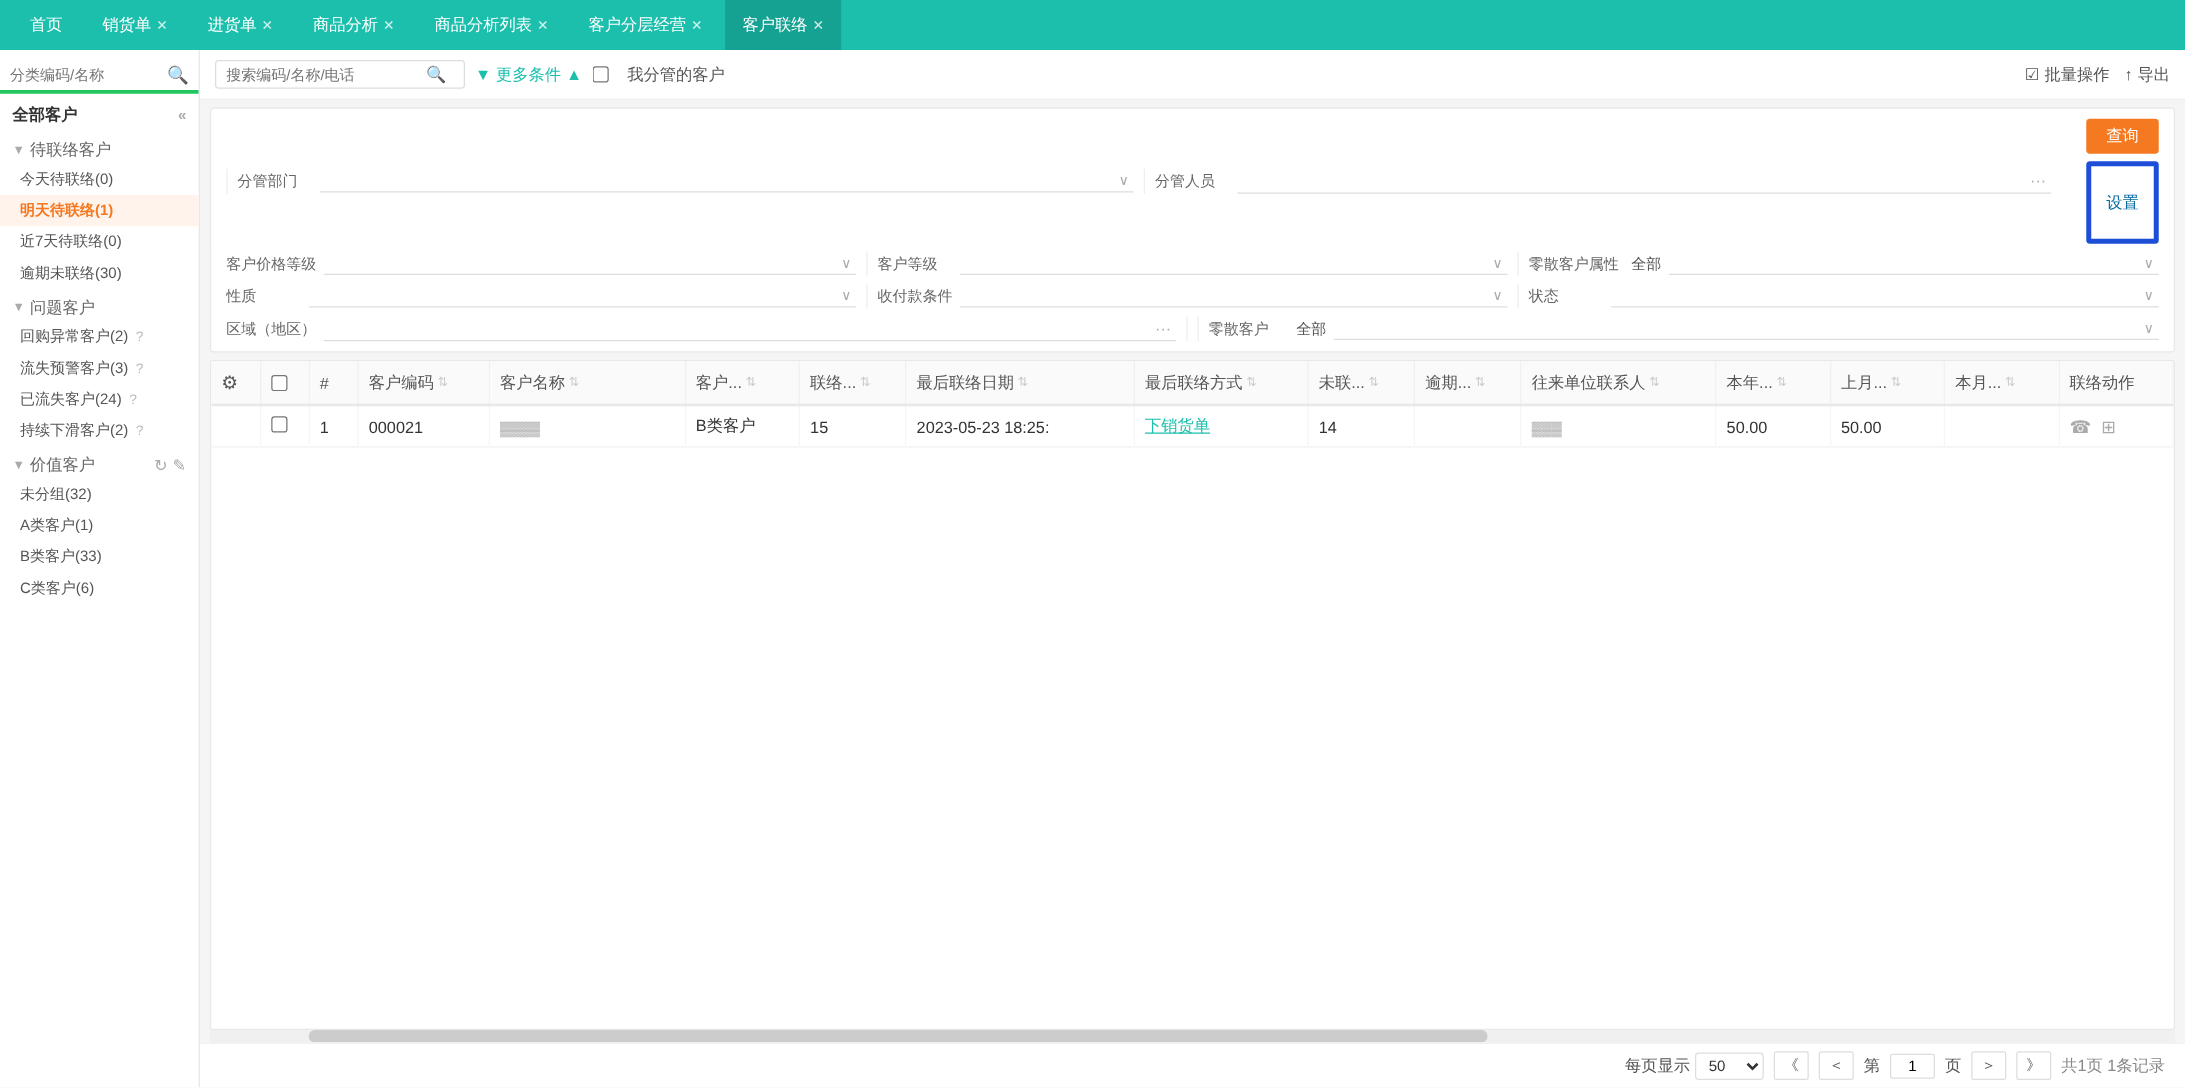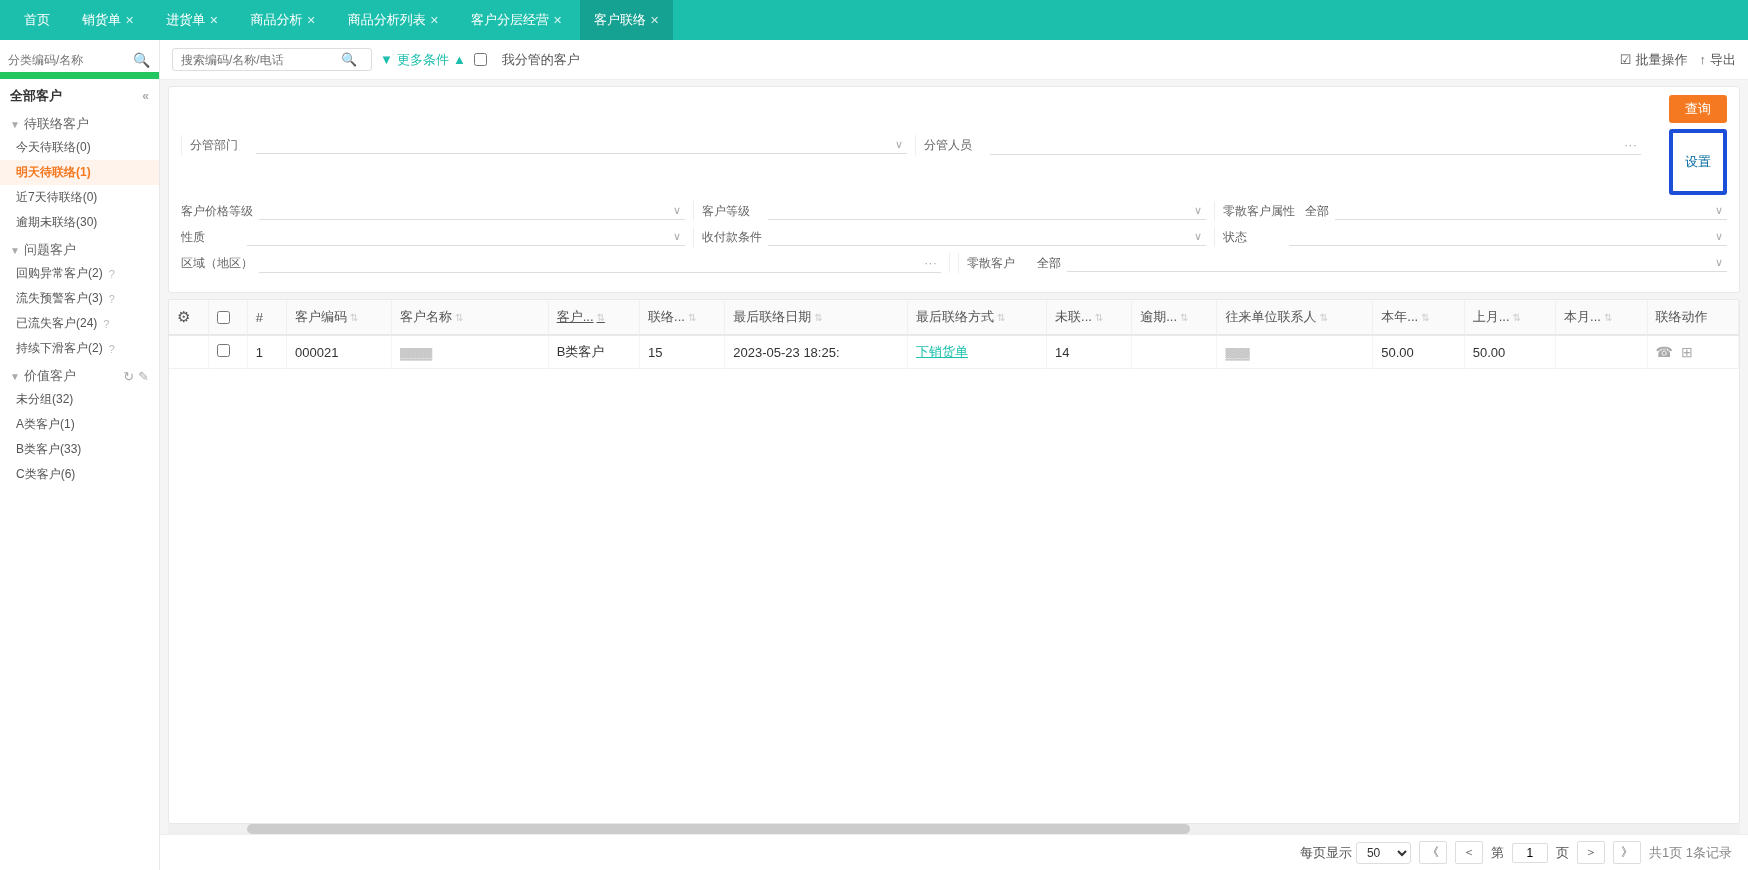--- a/index.html
+++ b/index.html
@@ -44,21 +44,21 @@
       min-width: 160px;
       background: #fff;
       border-right: 1px solid #e8e8e8;
       overflow-y: auto;
       padding: 8px 0;
     }
     .sidebar-search {
       display: flex;
       align-items: center;
       padding: 4px 8px;
-      border-bottom: 7px solid #22c55e;
+      border-bottom: 3px solid #22c55e;
       margin-bottom: 4px;
     }
     .sidebar-search input {
       border: none;
       outline: none;
       font-size: 12px;
       color: #999;
       width: 100%;
     }
     .sidebar-search-icon { color: #aaa; font-size: 14px; cursor: pointer; }
@@ -170,21 +170,21 @@
       margin: 6px 8px;
       border-radius: 3px;
       padding: 8px 12px;
     }
     .filter-row {
       display: flex;
       align-items: center;
       gap: 8px;
       margin-bottom: 6px;
     }
-    .filter-row:last-child { margin-bottom: 11px; }
+    .filter-row:last-child { margin-bottom: 0; }
     .filter-item {
       display: flex;
       align-items: center;
       gap: 6px;
       flex: 1;
     }
     .filter-label {
       color: #666;
       font-size: 12px;
       white-space: nowrap;
@@ -573,21 +573,21 @@
             </th>
             <th style="width:30px;">
                 <div class="th-inner">#</div>
               </th>
             <th style="width:80px;">
               <div class="th-inner">客户编码 <span class="col-sort">⇅</span></div>
             </th>
             <th style="width:120px;">
               <div class="th-inner">客户名称 <span class="col-sort">⇅</span></div>
             </th>
-            <th style="width:70px;text-decoration:underline;">
+            <th style="width:70px;">
               <div class="th-inner">客户... <span class="col-sort">⇅</span></div>
             </th>
             <th style="width:55px;">
               <div class="th-inner">联络... <span class="col-sort">⇅</span></div>
             </th>
             <th style="width:140px;">
               <div class="th-inner">最后联络日期 <span class="col-sort">⇅</span></div>
             </th>
             <th style="width:100px;">
               <div class="th-inner">最后联络方式 <span class="col-sort">⇅</span></div>

